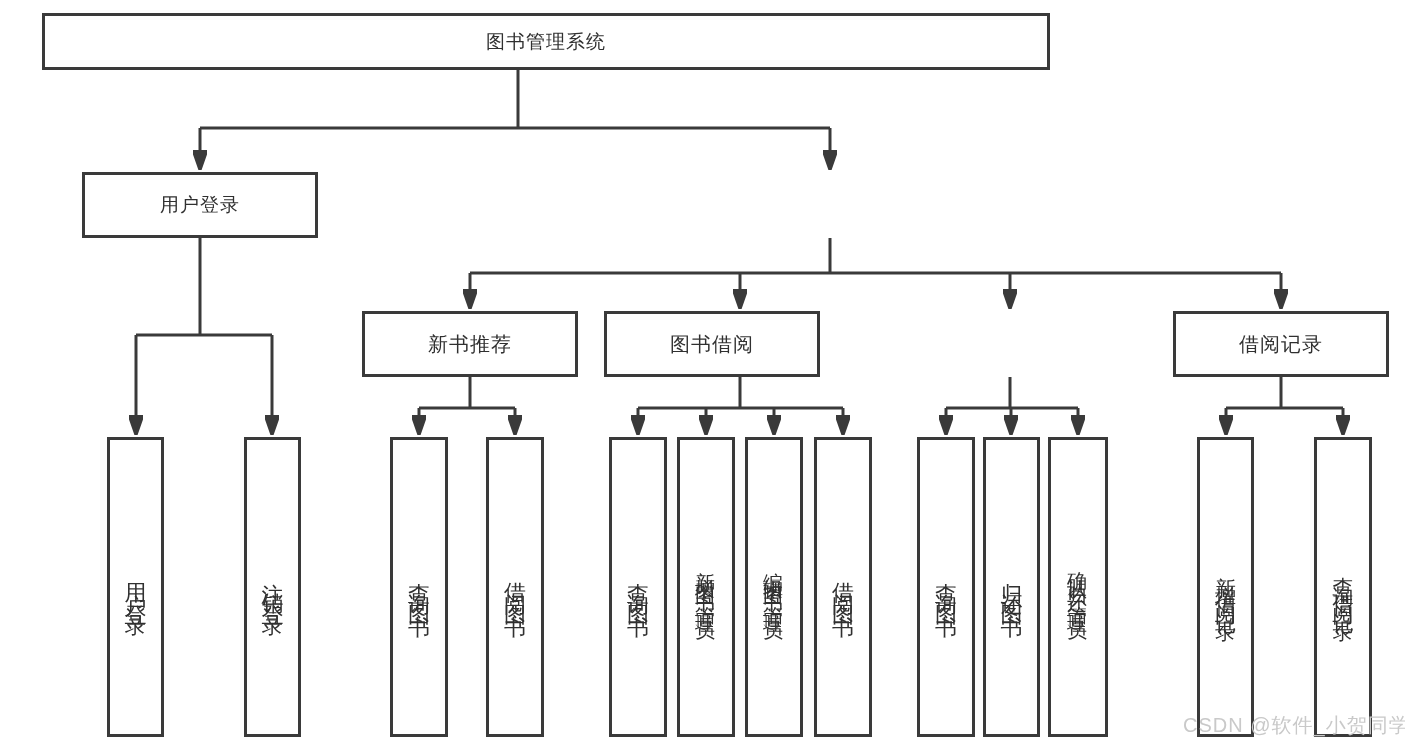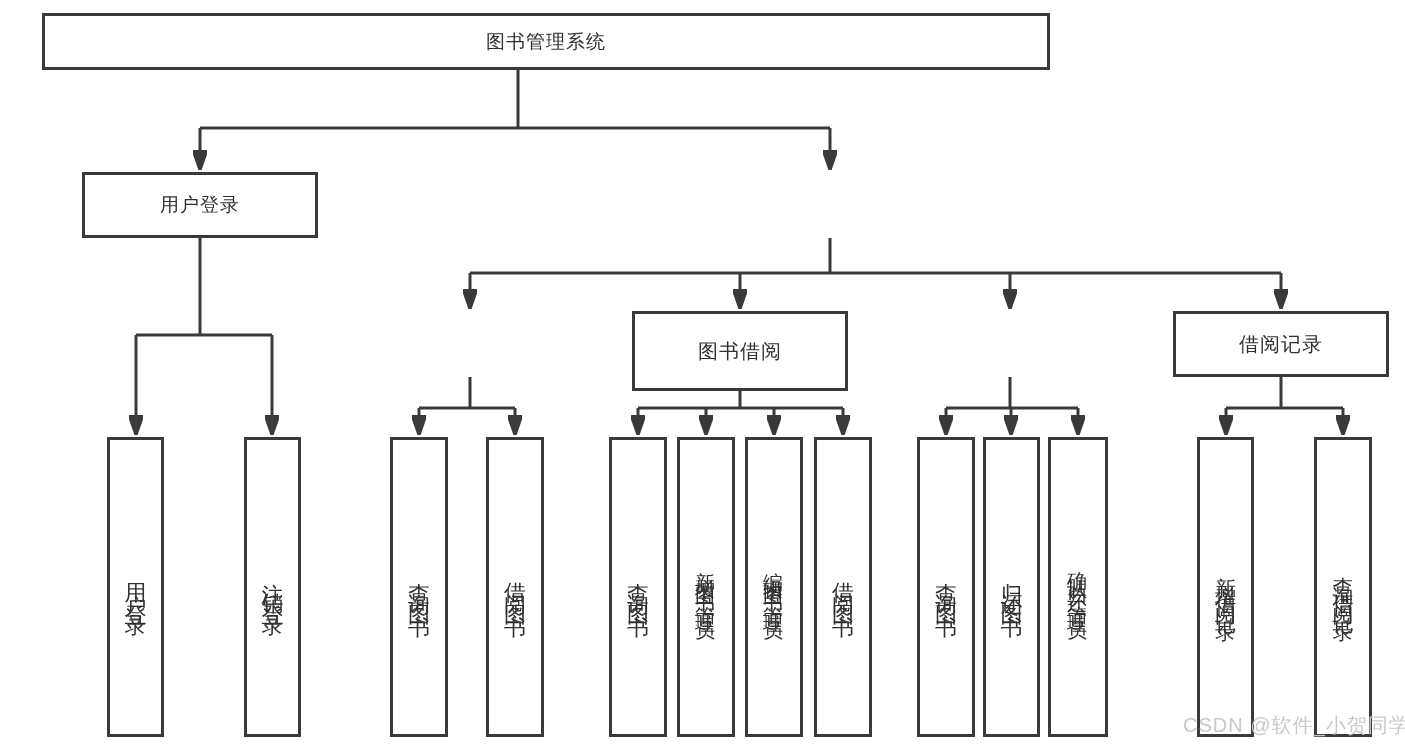--- a/index.html
+++ b/index.html
@@ -105,21 +105,24 @@
   </svg>
 
   <div class="node" style="left:14px;top:13px;width:1008px;height:57px;margin-left:28px;">
     <span class="h-label">图书管理系统</span>
   </div>
 
   <div class="node" style="left:82px;top:172px;width:236px;height:66px;">
     <span class="h-label">用户登录</span>
   </div>
 
-  <div class="node lvl3" style="left:632px;top:311px;width:216px;height:80px;">
+  <div class="node lvl3" style="left:362px;top:311px;width:216px;height:66px;">
+    <span class="h-label">新书推荐</span>
+  </div>
+  <div class="node lvl3" style="left:604px;top:311px;width:216px;height:66px;">
     <span class="h-label">图书借阅</span>
   </div>
   <div class="node lvl3" style="left:1173px;top:311px;width:216px;height:66px;">
     <span class="h-label">借阅记录</span>
   </div>
 
   <div class="node leaf" style="left:107px;top:437px;width:57px;height:300px;">
     <span class="v-label">用户登录</span>
   </div>
   <div class="node leaf" style="left:244px;top:437px;width:57px;height:300px;">

